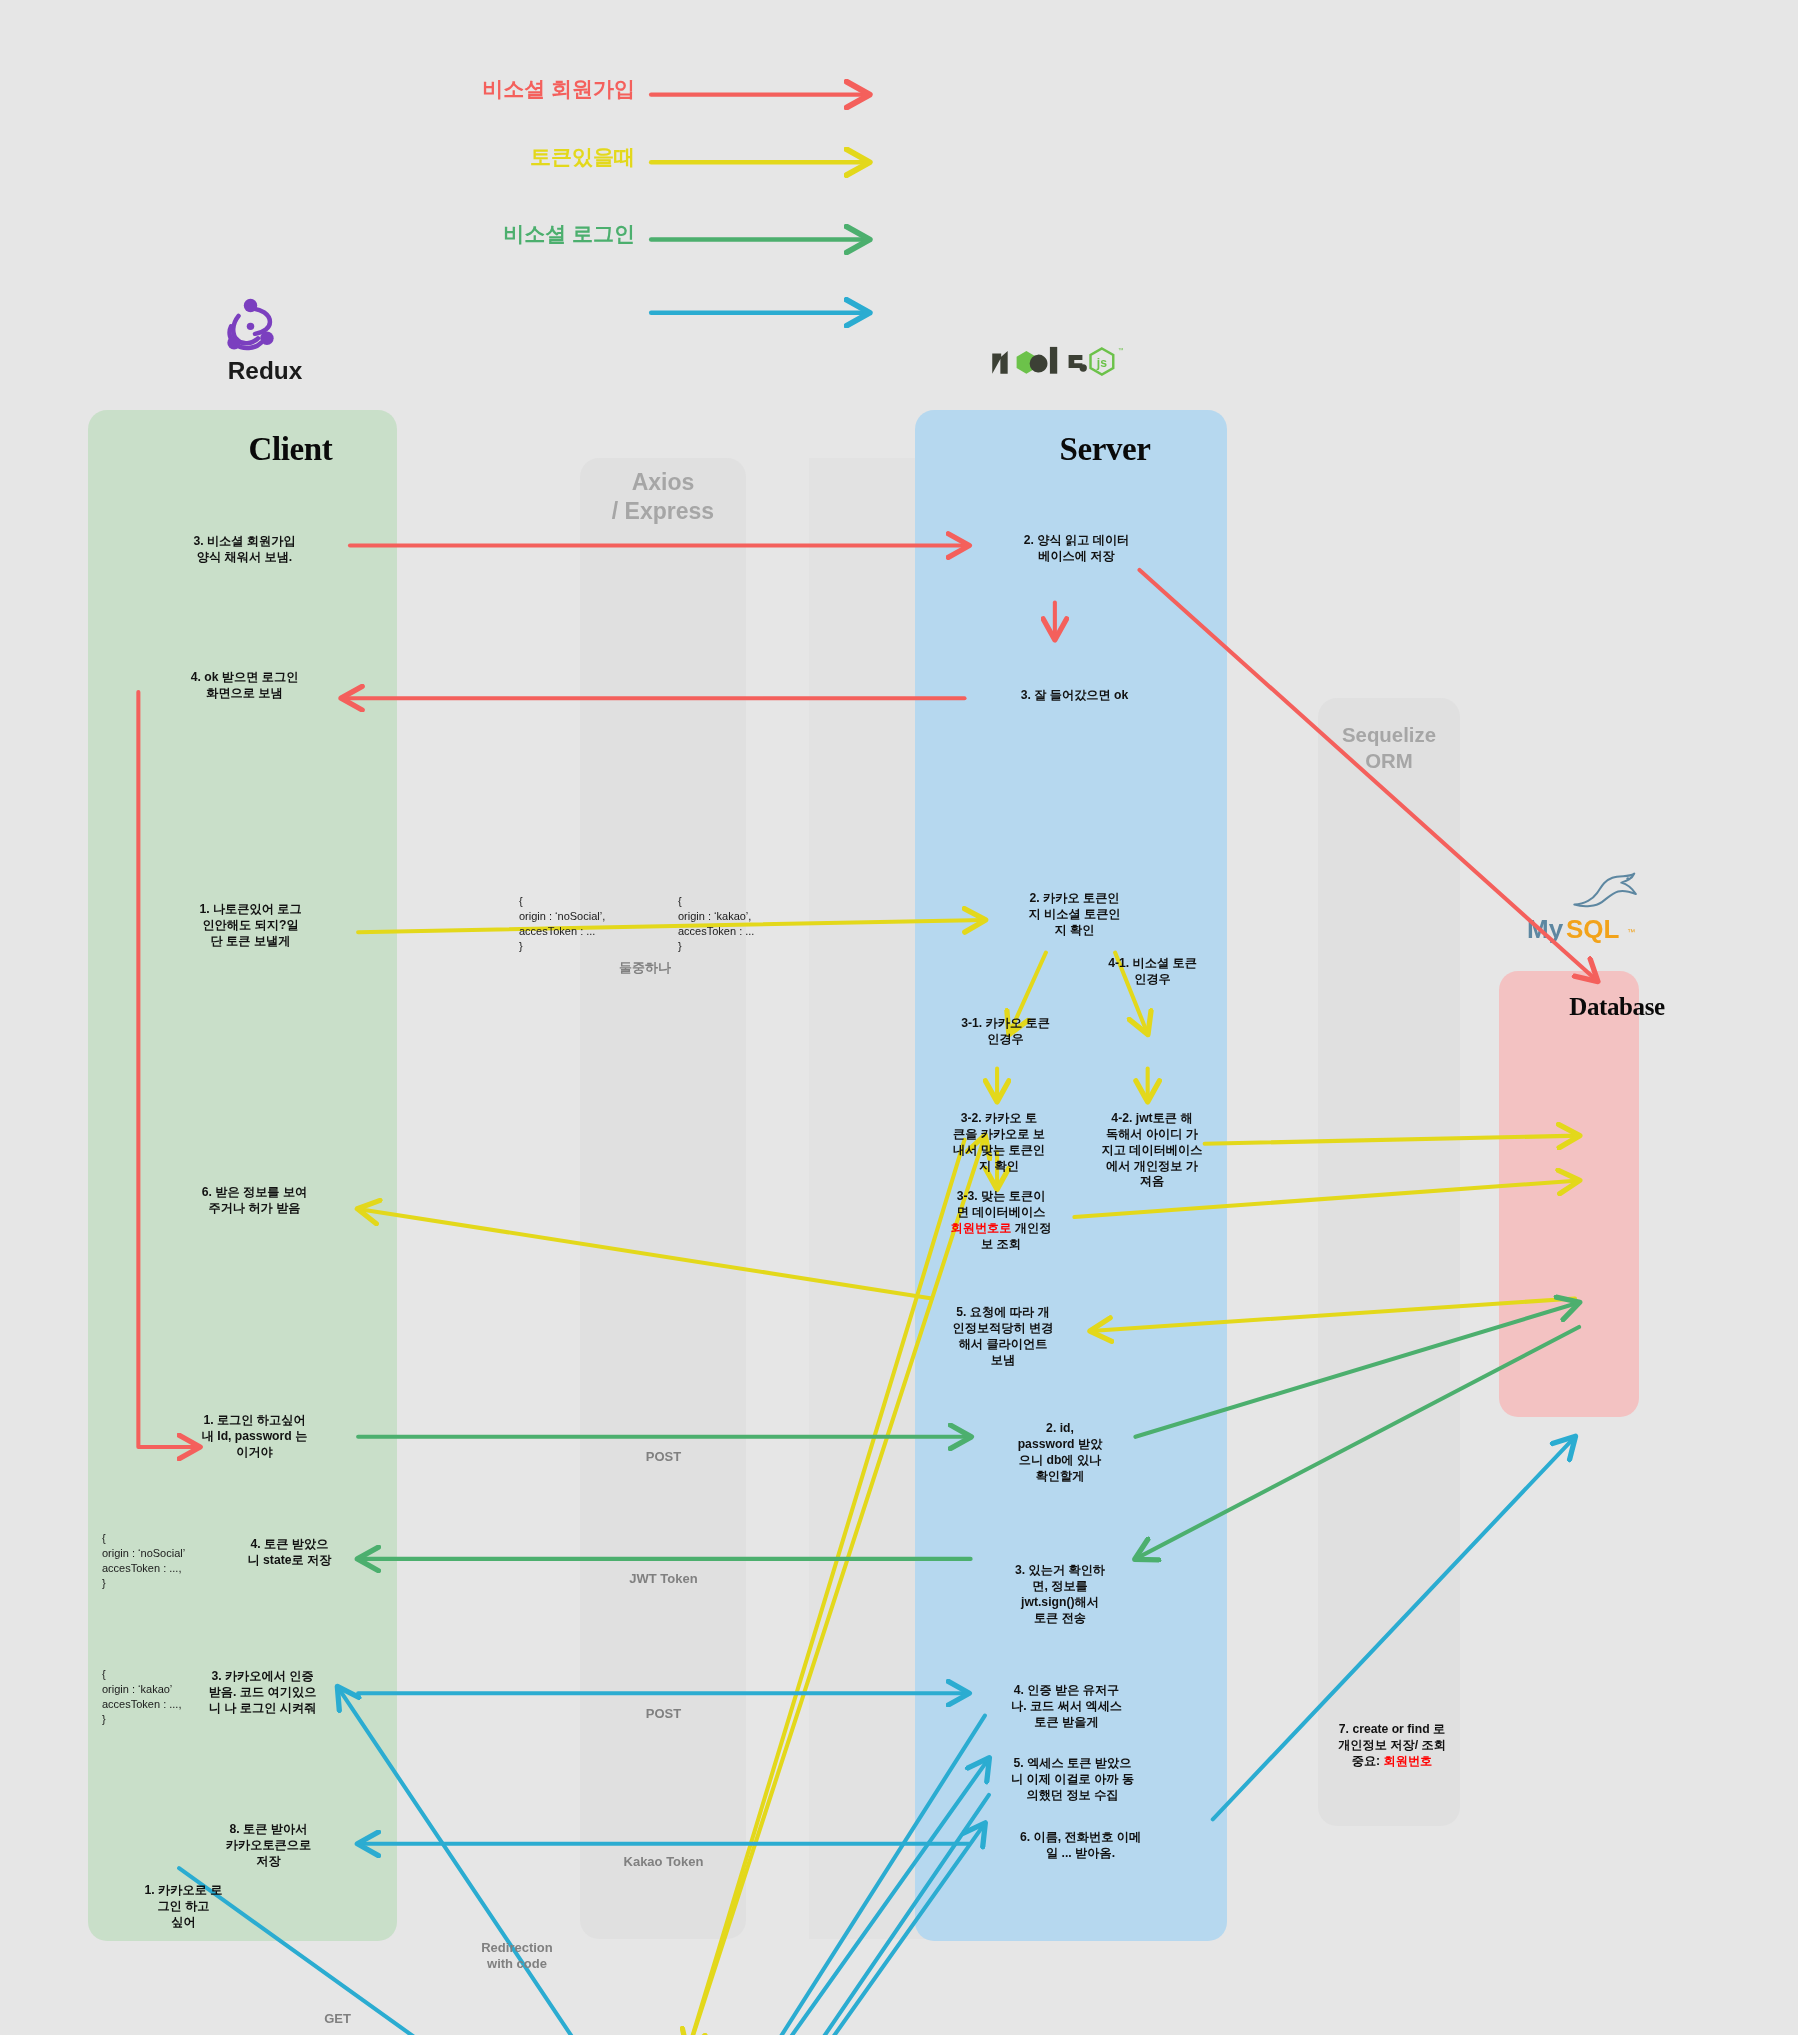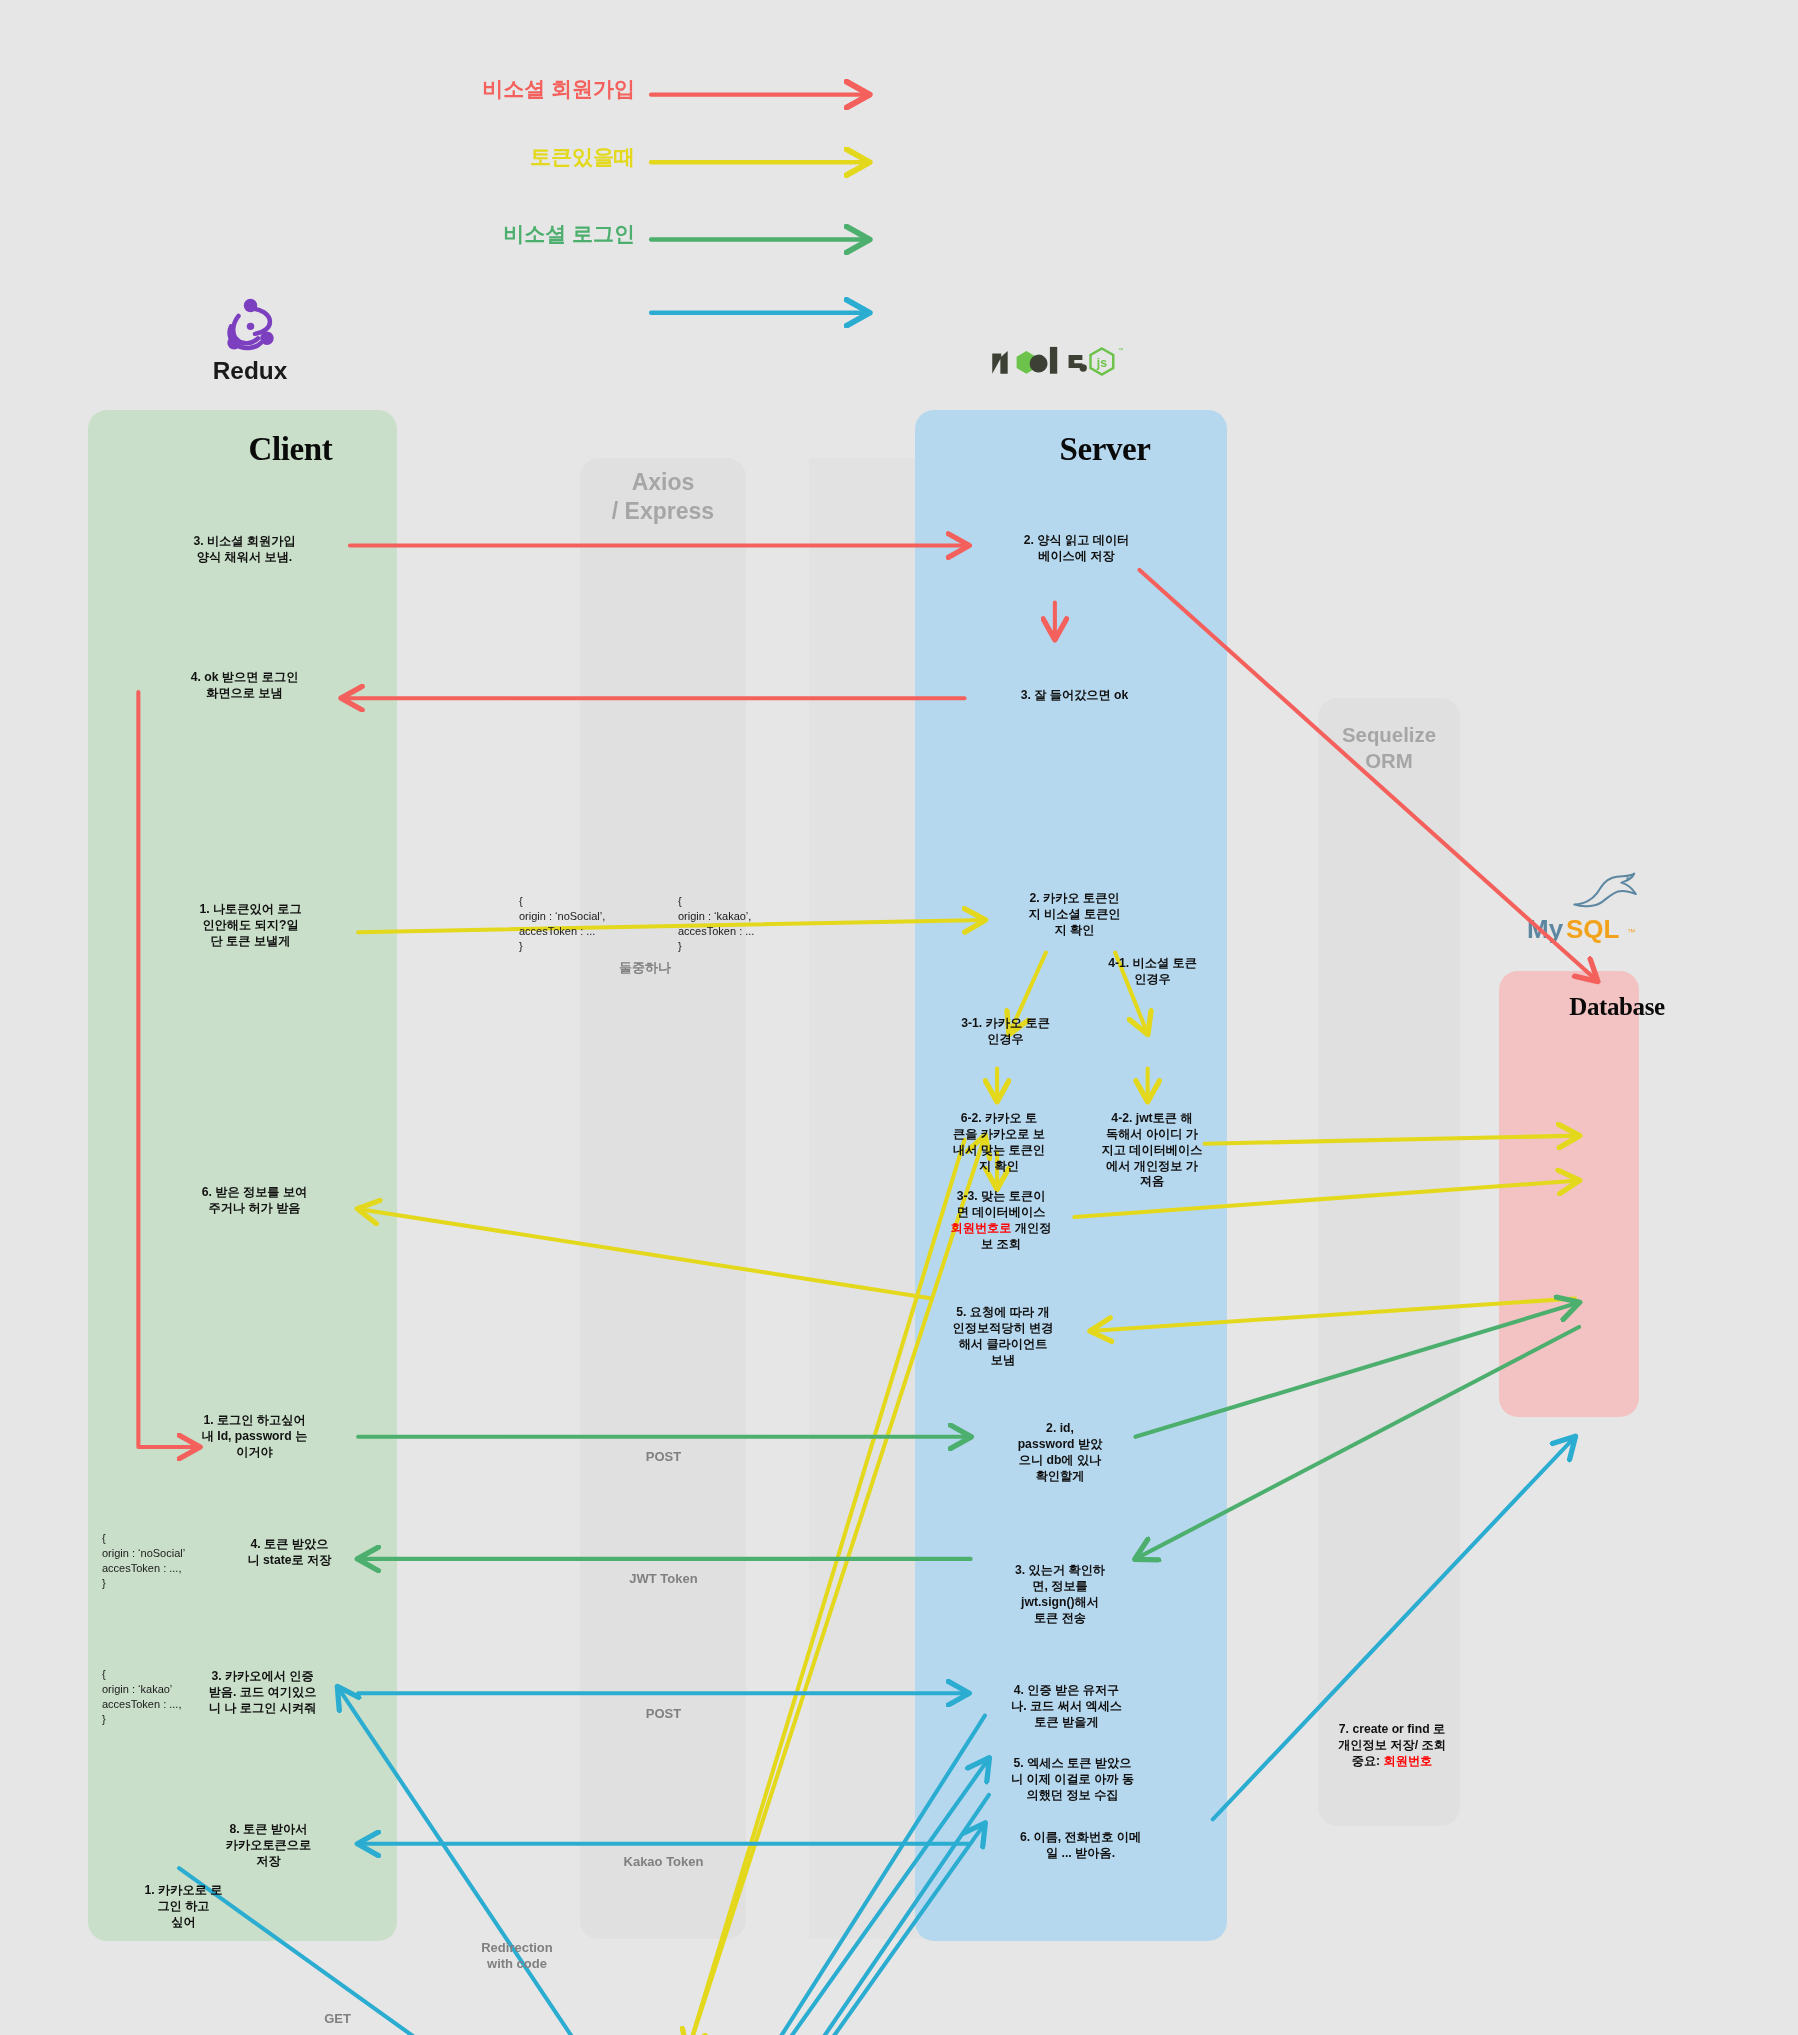--- a/index.html
+++ b/index.html
@@ -66,21 +66,21 @@
     <g fill="none" stroke="#7b3fbf" stroke-width="6" stroke-linecap="round">
       <path d="M50 26 C64 26 76 34 76 44 C76 52 68 58 56 60"></path>
       <path d="M34 36 C26 46 24 60 32 68 C39 75 52 74 60 66"></path>
       <path d="M64 72 C56 80 40 82 30 74 C22 68 20 58 24 50"></path>
     </g>
     <circle cx="50" cy="22" r="9" fill="#7b3fbf"></circle>
     <circle cx="28" cy="72" r="9" fill="#7b3fbf"></circle>
     <circle cx="72" cy="66" r="9" fill="#7b3fbf"></circle>
     <circle cx="50" cy="50" r="5" fill="#7b3fbf"></circle>
   </svg>
-  <div class="redux-word" style="left:191px;top:357px;width:118px;text-align:center;">Redux</div>
+  <div class="redux-word" style="left:206px;top:357px;width:118px;text-align:center;">Redux</div>
 
   <svg class="abs" style="left:989px;top:341px;width:134px;height:39px;" viewBox="0 0 330 95">
     <g fill="#3c4035">
       <path d="M8 80 L8 30 L30 30 L30 38 L46 24 L46 80 L28 80 L28 44 L8 80 Z"></path>
       <path d="M150 14 L168 14 L168 80 L150 80 Z"></path>
       <path d="M196 34 h34 v12 h-20 v8 h20 v12 h-34 Z"></path>
     </g>
     <polygon points="92,24 116,38 116,66 92,80 68,66 68,38" fill="#6cc24a"></polygon>
     <path d="M136 38 a22 22 0 1 0 0 34 a22 22 0 0 0 0 -34 Z" fill="#3c4035"></path>
     <circle cx="232" cy="66" r="9" fill="#3c4035"></circle>
@@ -243,21 +243,21 @@
   <div class="note sm" style="left:981px;top:533px;width:191px;white-space:pre-line;">2. 양식 읽고 데이터
 베이스에 저장</div>
   <div class="note sm" style="left:977px;top:688px;width:195px;white-space:pre-line;">3. 잘 들어갔으면 ok</div>
   <div class="note sm" style="left:997px;top:891px;width:155px;white-space:pre-line;">2. 카카오 토큰인
 지 비소셜 토큰인
 지 확인</div>
   <div class="note sm" style="left:928px;top:1016px;width:155px;white-space:pre-line;">3-1. 카카오 토큰
 인경우</div>
   <div class="note sm" style="left:1075px;top:956px;width:155px;white-space:pre-line;">4-1. 비소셜 토큰
 인경우</div>
-  <div class="note sm" style="left:932px;top:1111px;width:134px;white-space:pre-line;">6-2. 카카오 토
+  <div class="note sm" style="left:932px;top:1111px;width:134px;white-space:pre-line;">3-2. 카카오 토
 큰을 카카오로 보
 내서 맞는 토큰인
 지 확인</div>
   <div class="note sm" style="left:1085px;top:1111px;width:134px;white-space:pre-line;">4-2.  jwt토큰 해
 독해서 아이디 가
 지고 데이터베이스
 에서 개인정보 가
 져옴</div>
 
   <div class="note sm" style="left:932px;top:1189px;width:138px;">

